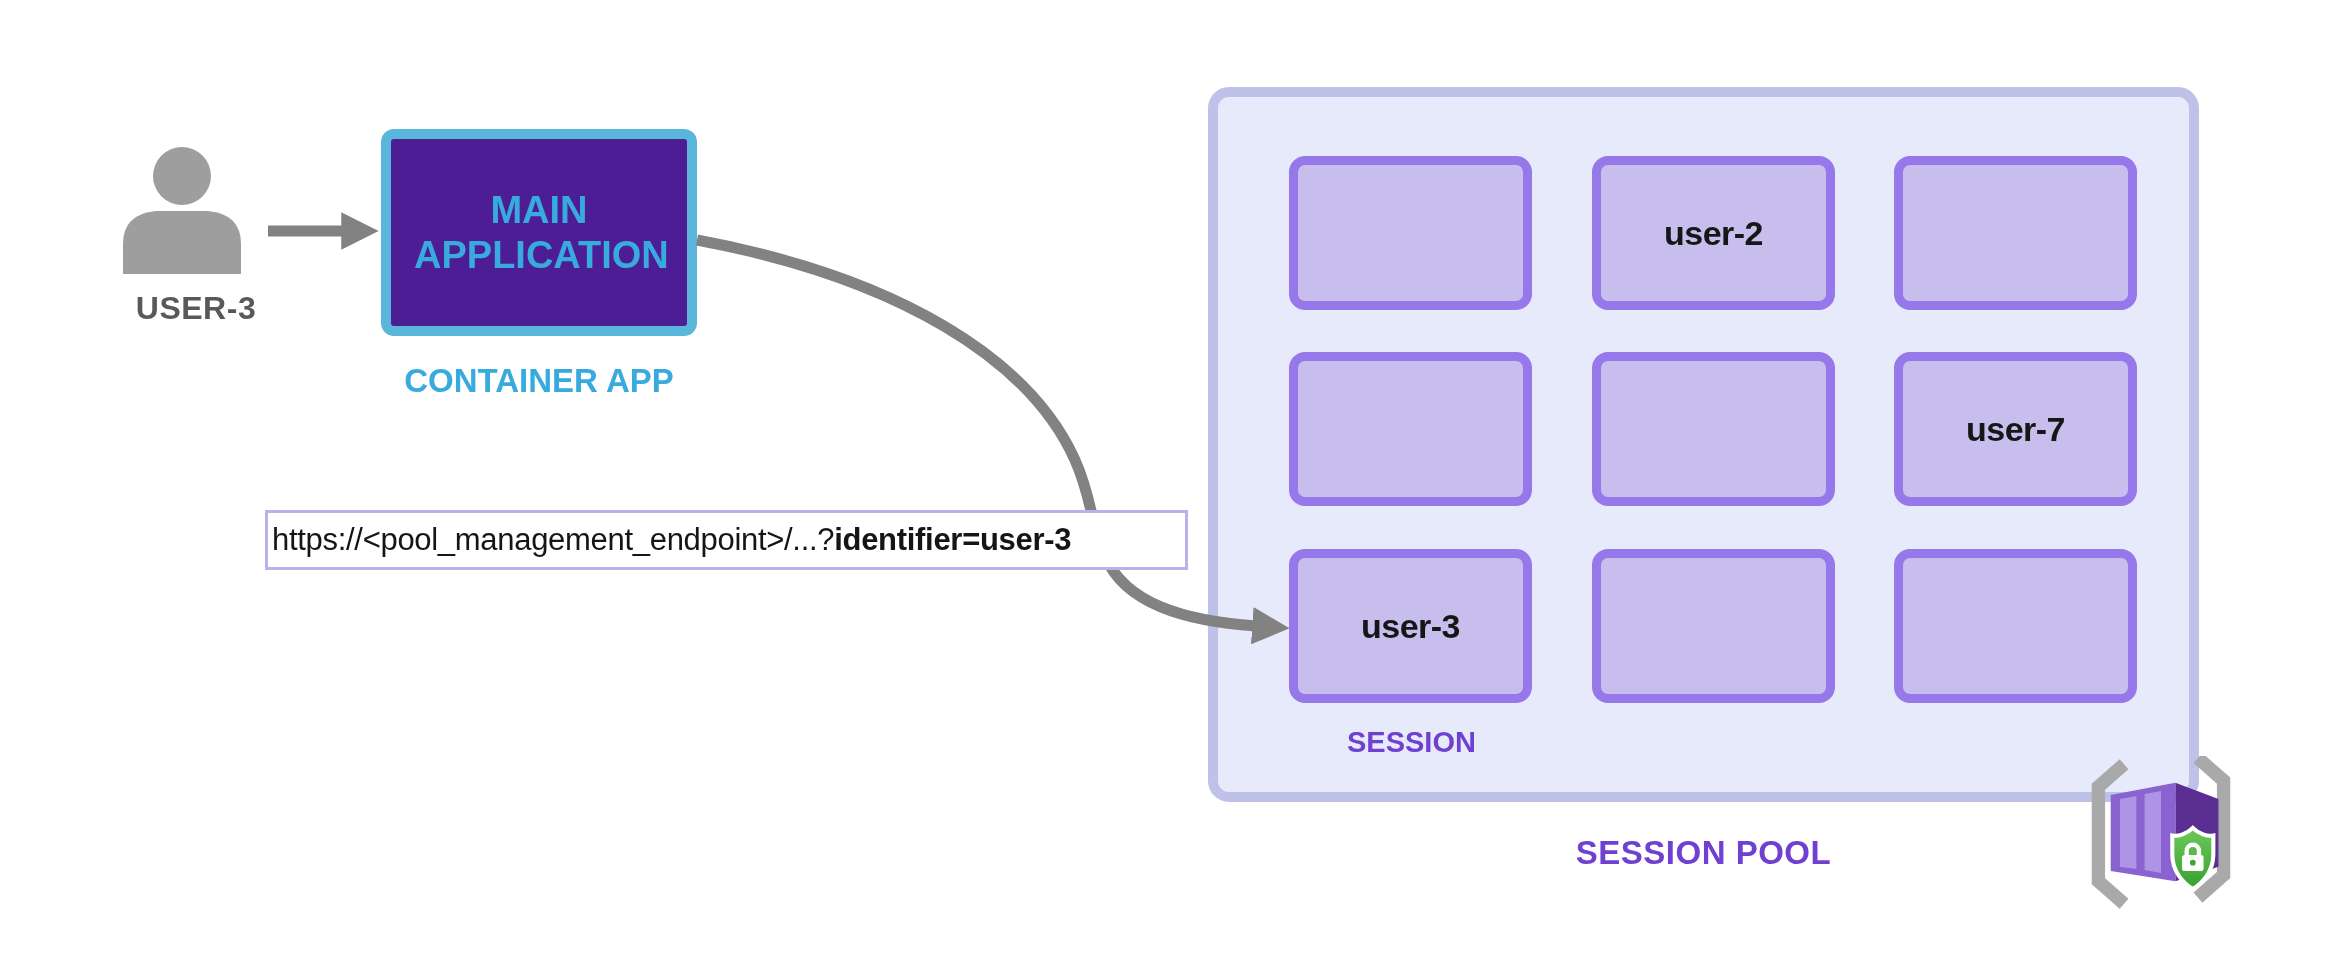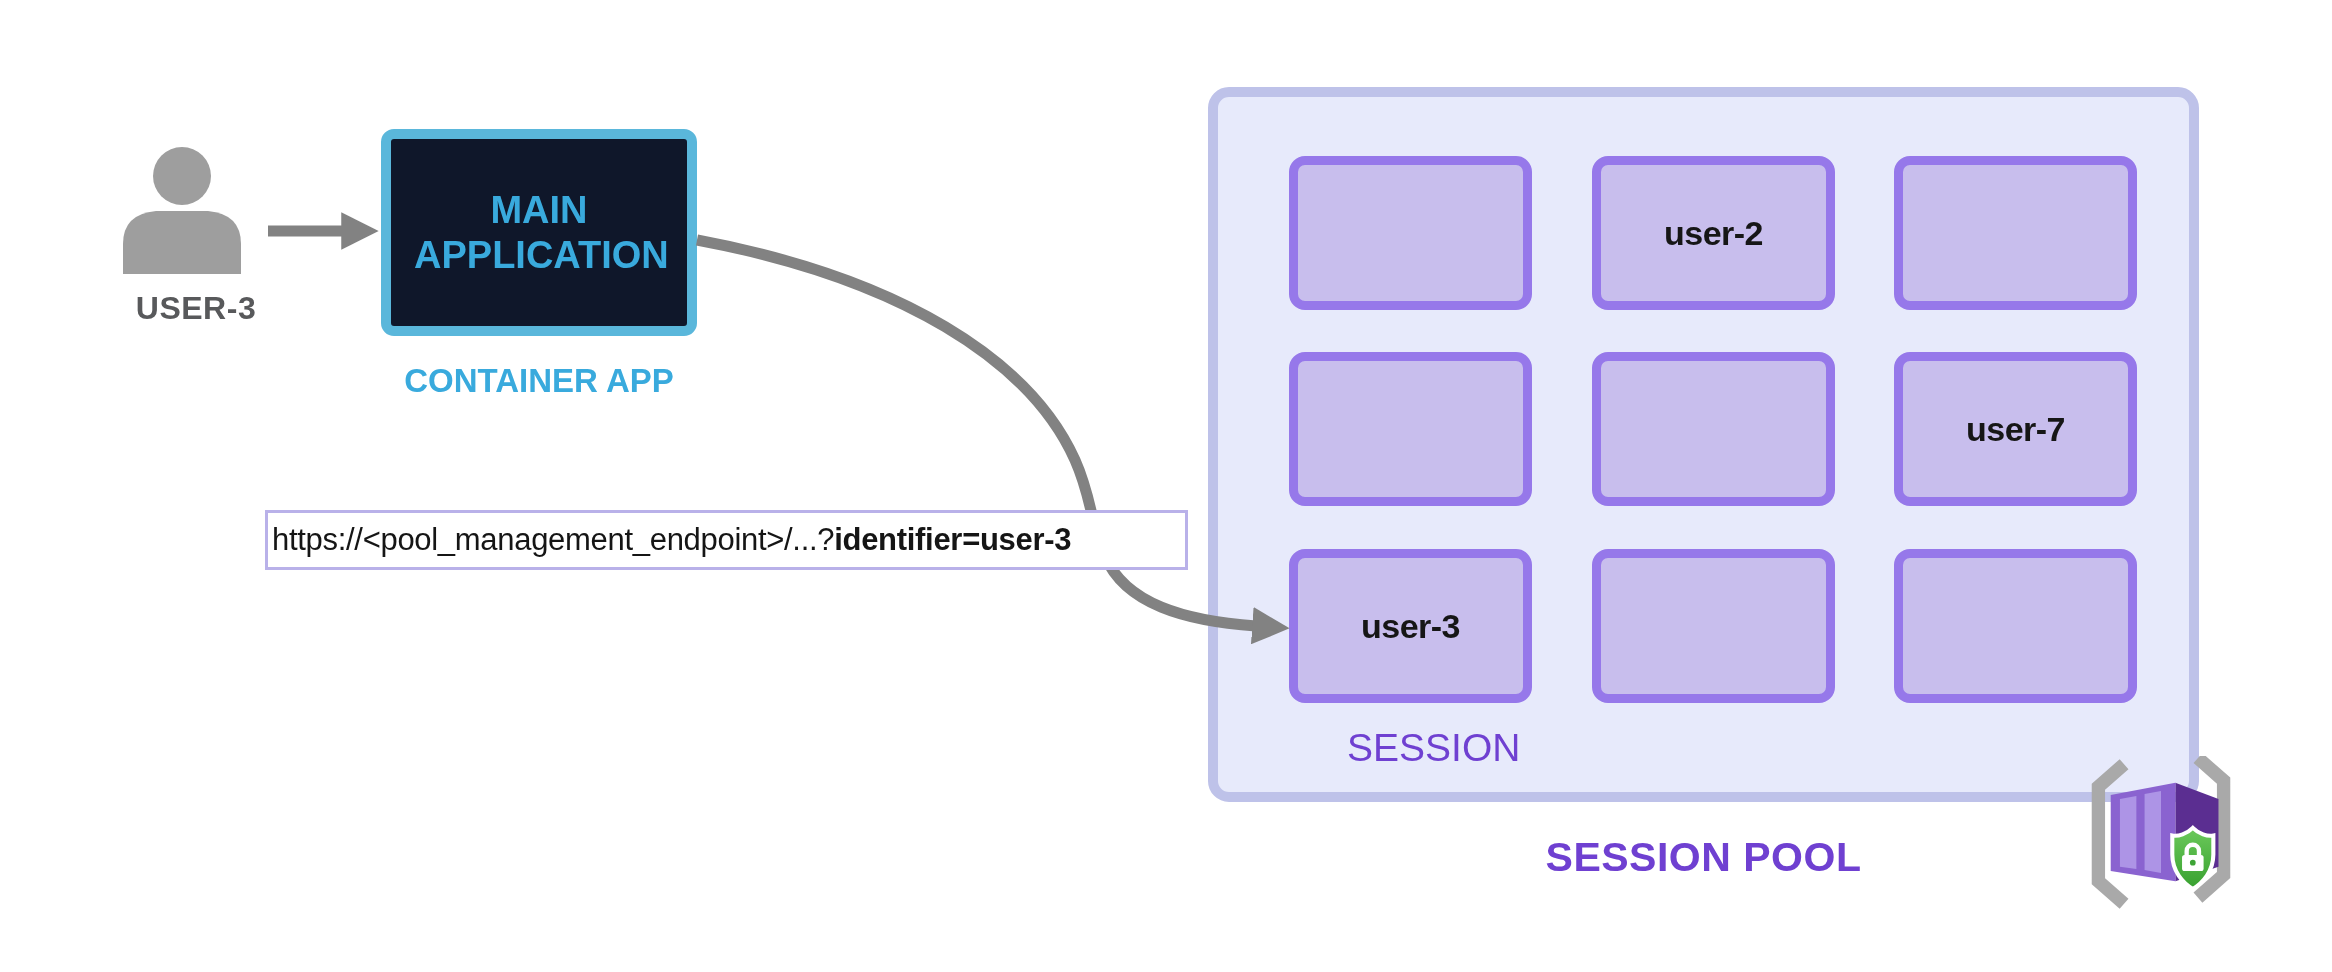--- a/index.html
+++ b/index.html
@@ -19,21 +19,21 @@
   .user-label {
     left: 96px; top: 290px; width: 200px;
     text-align: center;
     font-size: 32px; font-weight: 600; letter-spacing: 0.5px;
     color: #58595B;
   }
 
   
   .main-app-box {
     left: 381px; top: 129px; width: 316px; height: 207px;
-    background: #0f172a;
+    background: #4c1d95;
     border: 10px solid #5AB7DB;
     border-radius: 13px;
     display: flex; align-items: center; justify-content: center;
     text-align: center;
   }
   .main-app-title {
     font-size: 38px; font-weight: 700; line-height: 1.18;
     color: #39AADD; letter-spacing: 0px;
     width: 250px;
   }
@@ -82,27 +82,27 @@
   .sb-r1c0 { left: 71px;  top: 255px; }
   .sb-r1c1 { left: 374px; top: 255px; }
   .sb-r1c2 { left: 676px; top: 255px; }
   .sb-r2c0 { left: 71px;  top: 452px; }
   .sb-r2c1 { left: 374px; top: 452px; }
   .sb-r2c2 { left: 676px; top: 452px; }
 
   .session-caption {
     position: absolute;
     left: 129px; top: 629px;
-    font-size: 39px; font-weight: 400; letter-spacing: 0px;
+    font-size: 29px; font-weight: 700; letter-spacing: 0px;
     color: #6F40D1;
   }
   .session-pool-label {
     left: 1208px; top: 834px; width: 991px;
     text-align: center;
-    font-size: 41px; font-weight: 600; letter-spacing: 0.5px;
+    font-size: 33px; font-weight: 600; letter-spacing: 0.5px;
     color: #6F40D1;
   }
 
   
   .sessions-icon-svg { left: 2083px; top: 756px; width: 156px; height: 156px; }
 </style>
 </head>
 <body>
 
 <div class="canvas">

